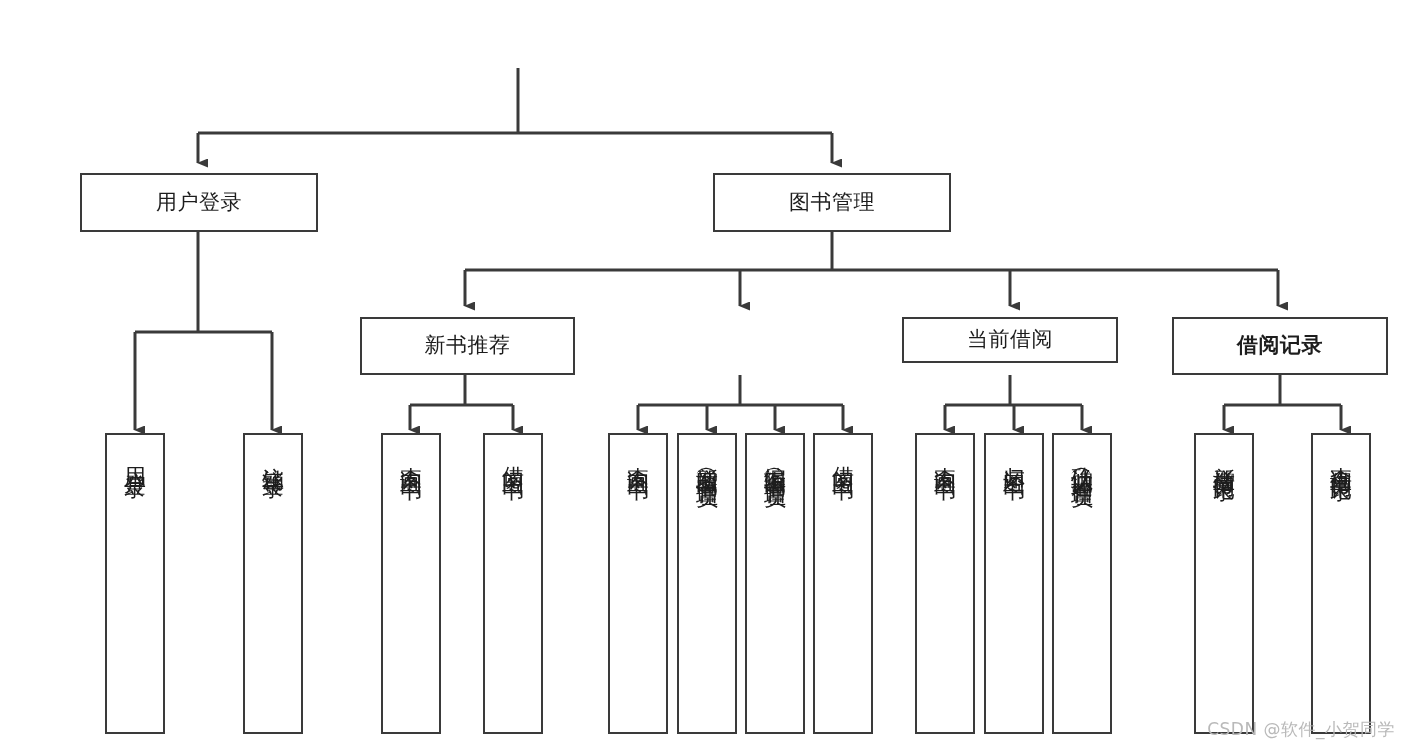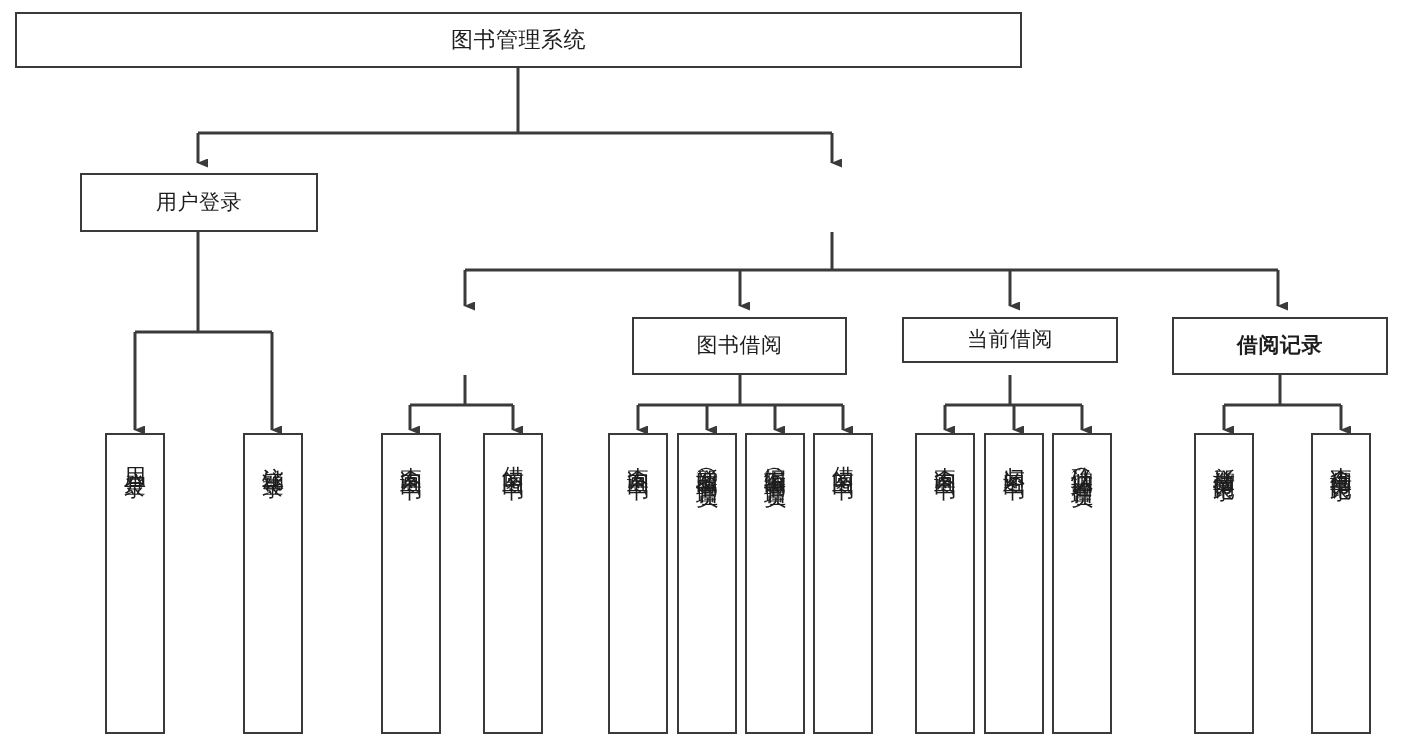--- a/index.html
+++ b/index.html
@@ -125,33 +125,33 @@
       <path d="M1014,405 L1014,430" marker-end="url(#arw)"></path>
       <path d="M1082,405 L1082,430" marker-end="url(#arw)"></path>
 
       <path d="M1280,375 L1280,405"></path>
       <path d="M1224,405 L1341,405"></path>
       <path d="M1224,405 L1224,430" marker-end="url(#arw)"></path>
       <path d="M1341,405 L1341,430" marker-end="url(#arw)"></path>
     </g>
   </svg>
 
-  <div class="node horiz root" style="left:15px; top:12px; width:1007px; height:56px;">
-    <span class="lbl">图书管理系统</span>
-  </div>
 
   <div class="node horiz" style="left:80px; top:173px; width:238px; height:59px;">
     <span class="lbl">用户登录</span>
   </div>
 
-
-
-  <div class="node horiz" style="left:632px; top:317px; width:215px; height:58px;">
-    <span class="lbl">图书借阅</span>
-  </div>
+  <div class="node horiz" style="left:713px; top:173px; width:238px; height:59px;">
+    <span class="lbl">图书管理</span>
+  </div>
+
+  <div class="node horiz" style="left:360px; top:317px; width:215px; height:58px;">
+    <span class="lbl">新书推荐</span>
+  </div>
+
 
   <div class="node horiz" style="left:902px; top:317px; width:216px; height:46px;">
     <span class="lbl">当前借阅</span>
   </div>
 
   <div class="node horiz" style="left:1172px; top:317px; width:216px; height:58px;font-weight:bold;">
     <span class="lbl">借阅记录</span>
   </div>
 
   <div class="node vert" style="left:105px; top:433px; width:60px; height:301px;">
@@ -199,14 +199,15 @@
   </div>
 
   <div class="node vert tall" style="left:1194px; top:433px; width:60px; height:301px;">
     <span class="lbl">新增借阅记录</span>
   </div>
 
   <div class="node vert tall" style="left:1311px; top:433px; width:60px; height:301px;">
     <span class="lbl">查询借阅记录</span>
   </div>
 
+  <div id="watermark">CSDN @软件_小贺同学</div>
 
 </div>
 
 </body></html>

